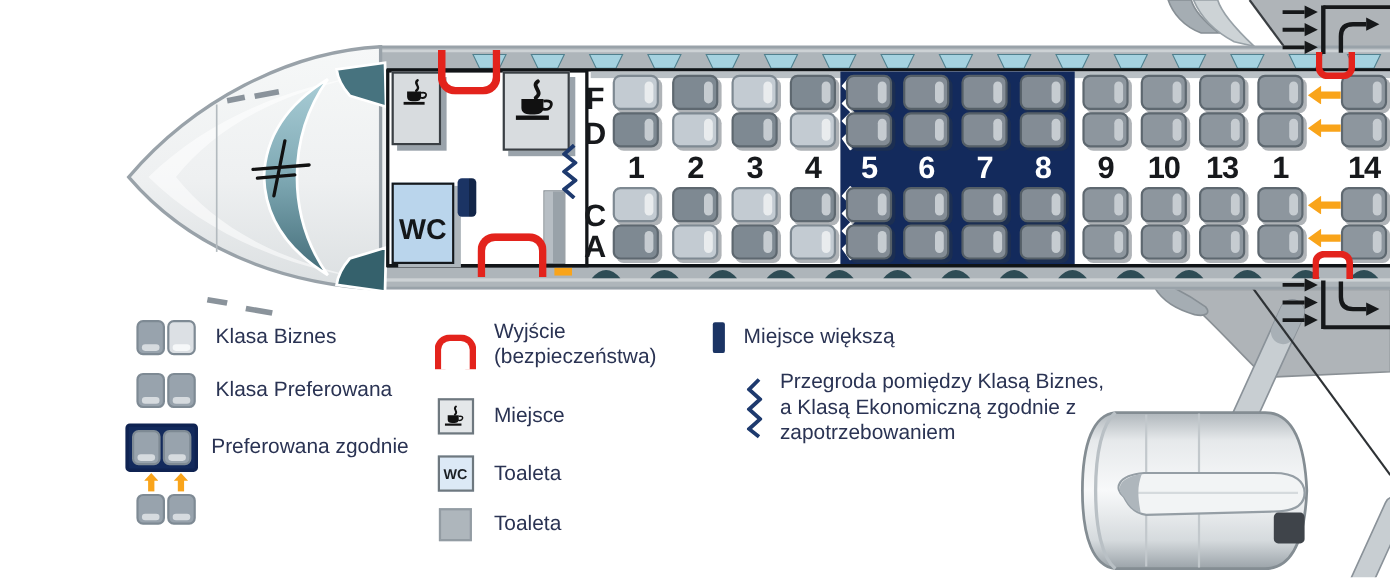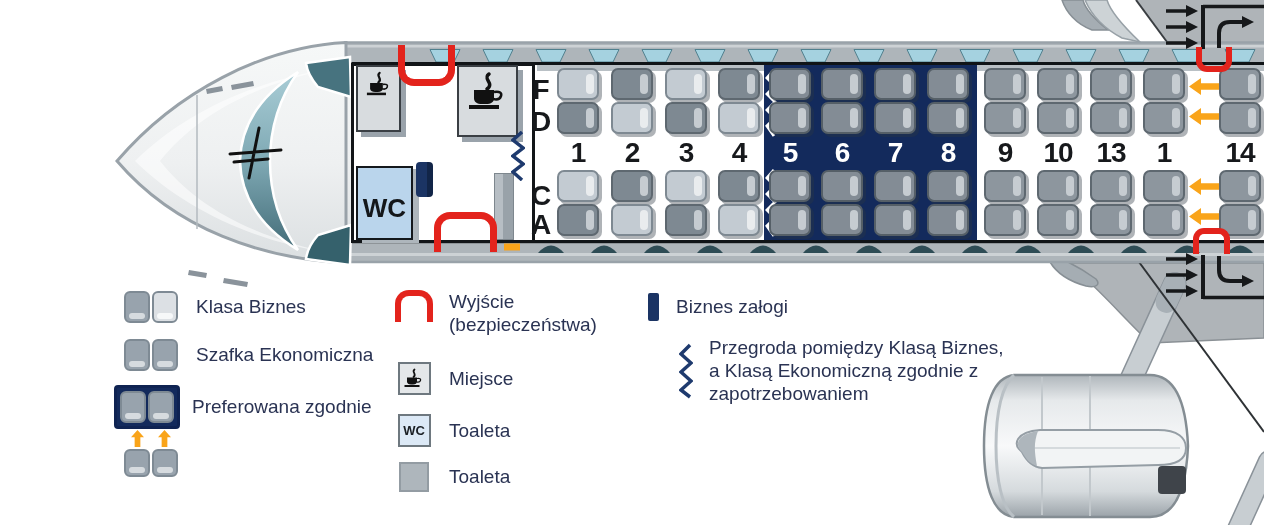--- a/index.html
+++ b/index.html
@@ -51,21 +51,21 @@
   .arch.small{border-width:6px;}
   .arch.small.open-top{border-radius:0 0 11px 11px;}
   .arch.small.open-bottom{border-radius:11px 11px 0 0;}
 
   
   .arrow-left{position:absolute;width:30px;height:17px;background:#F9A41A;
     clip-path:polygon(0 50%,40% 0,40% 31%,100% 31%,100% 69%,40% 69%,40% 100%);}
 
   
   .lg-item{position:absolute;display:flex;align-items:center;gap:16px;color:#2A3353;font-size:19px;line-height:1.22;}
-  .lg-item.top-align{align-items:flex-start;}
+  .lg-item.top-align{align-items:flex-end;}
   .lg-icon-slot{display:flex;justify-content:center;align-items:center;flex:none;}
   .w56{width:58px;} .w36{width:38px;} .w14{width:14px;}
   .seat-icon{width:26px;height:32px;border-radius:6px;border:2px solid #7E8A94;position:relative;box-sizing:border-box;}
   .seat-icon::after{content:"";position:absolute;left:3px;right:3px;bottom:2px;height:6px;border-radius:3px;}
   .si-dark{background:#98A3AD;} .si-dark::after{background:#D6DBDF;}
   .si-light{background:#DCE0E4;} .si-light::after{background:#F6F8F9;}
   .seat-pair{display:flex;gap:2px;}
   .pref-box{padding:3px;background:#132A5C;border:3px solid #0F2352;border-radius:4px;display:flex;gap:2px;}
   .legroom-icon{display:flex;flex-direction:column;align-items:center;gap:1px;}
   .arrows-row{display:flex;gap:14px;margin-bottom:1px;}
@@ -410,21 +410,21 @@
       </span>
       <span class="lbl">Klasa Biznes</span>
     </div>
     <div class="lg-item" style="left:122px;top:339px">
       <span class="lg-icon-slot w56">
         <span class="seat-pair">
             <span class="seat-icon si-dark"></span>
             <span class="seat-icon si-dark"></span>
           </span>
       </span>
-      <span class="lbl">Szafka Ekonomiczna</span>
+      <span class="lbl">Klasa Preferowana</span>
     </div>
     <div class="lg-item" style="left:118px;top:385px">
       <span class="lg-icon-slot w56">
         <span class="pref-box" style="background: rgb(19, 42, 92);">
             <span class="seat-icon si-dark"></span>
             <span class="seat-icon si-dark"></span>
           </span>
       </span>
       <span class="lbl">Preferowana zgodnie</span>
     </div>
@@ -472,21 +472,21 @@
       <span class="lg-icon-slot w36">
           <span class="lg-cabinet-icon"></span>
         </span>
       <span class="lbl">Toaleta</span>
     </div>
 
     <div class="lg-item" style="left:646px;top:293px">
       <span class="lg-icon-slot w14">
           <span class="lg-crew-icon" style="background: rgb(27, 52, 100);"></span>
         </span>
-      <span class="lbl">Biznes załogi</span>
+      <span class="lbl">Miejsce większą</span>
     </div>
     <div class="lg-item" style="left:679px;top:336px">
       <span class="lg-icon-slot w14">
         <svg width="14" height="56" viewBox="0 0 14 56">
             <polyline points="11,2 2,11 12,20 2,29 12,38 2,47 11,54" fill="none" stroke="#1E3A6E" stroke-width="3.5"></polyline>
           </svg>
       </span>
       <span class="lbl" style="max-width:300px">Przegroda pomiędzy Klasą Biznes, a Klasą Ekonomiczną zgodnie z zapotrzebowaniem</span>
     </div>
   </div>

